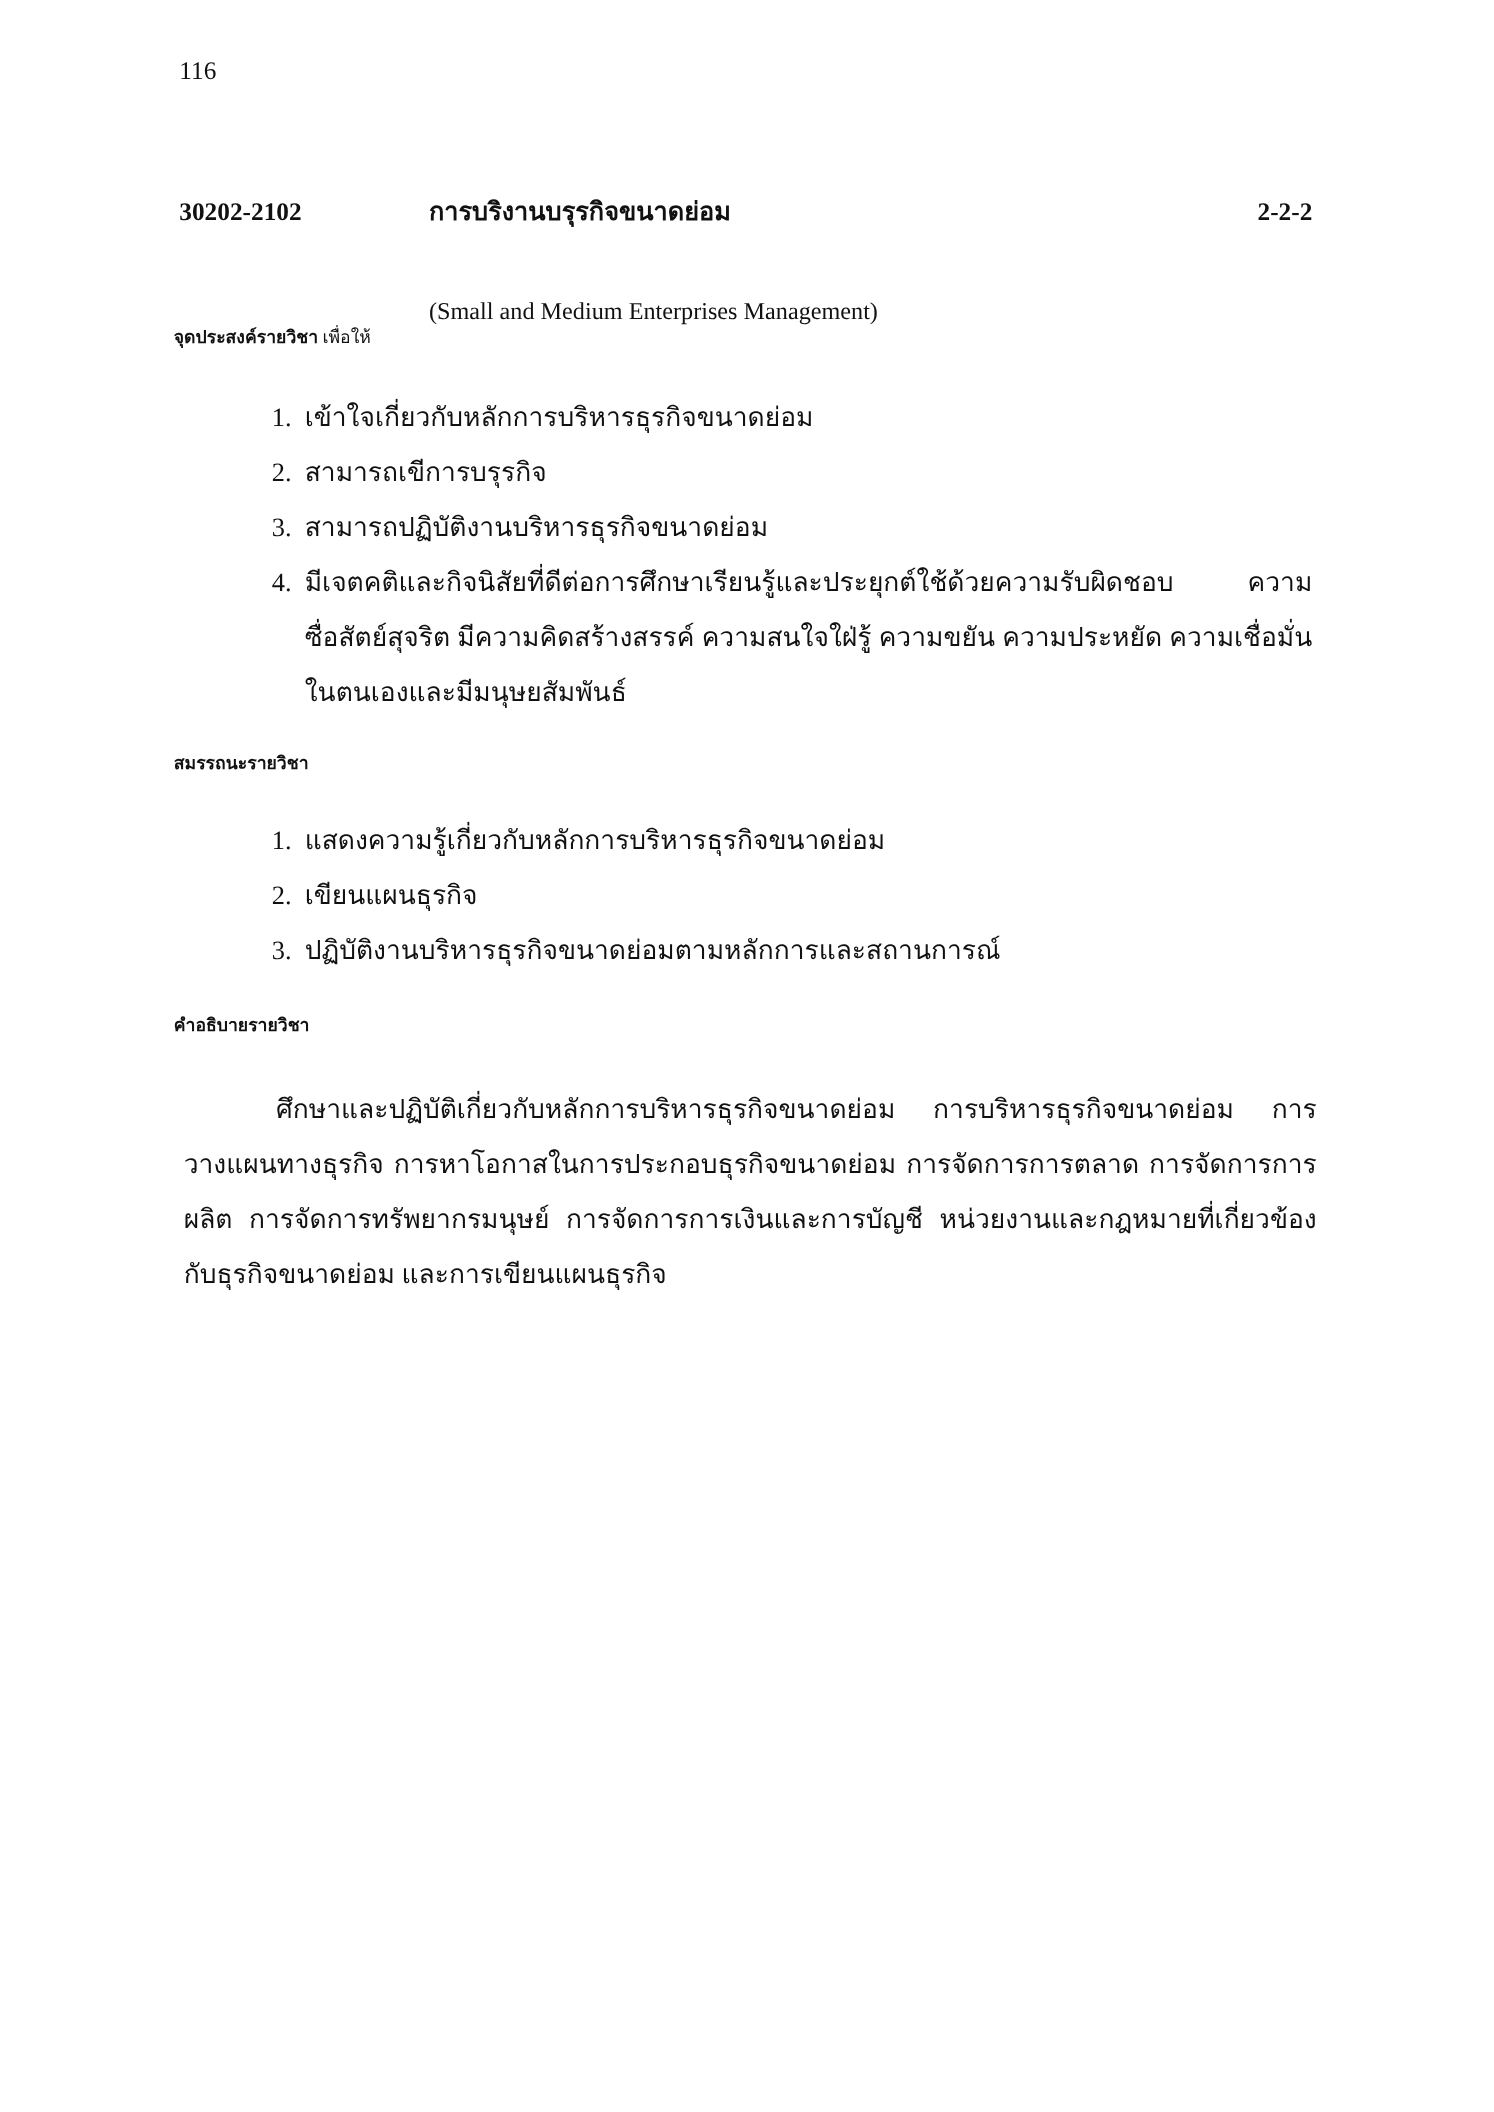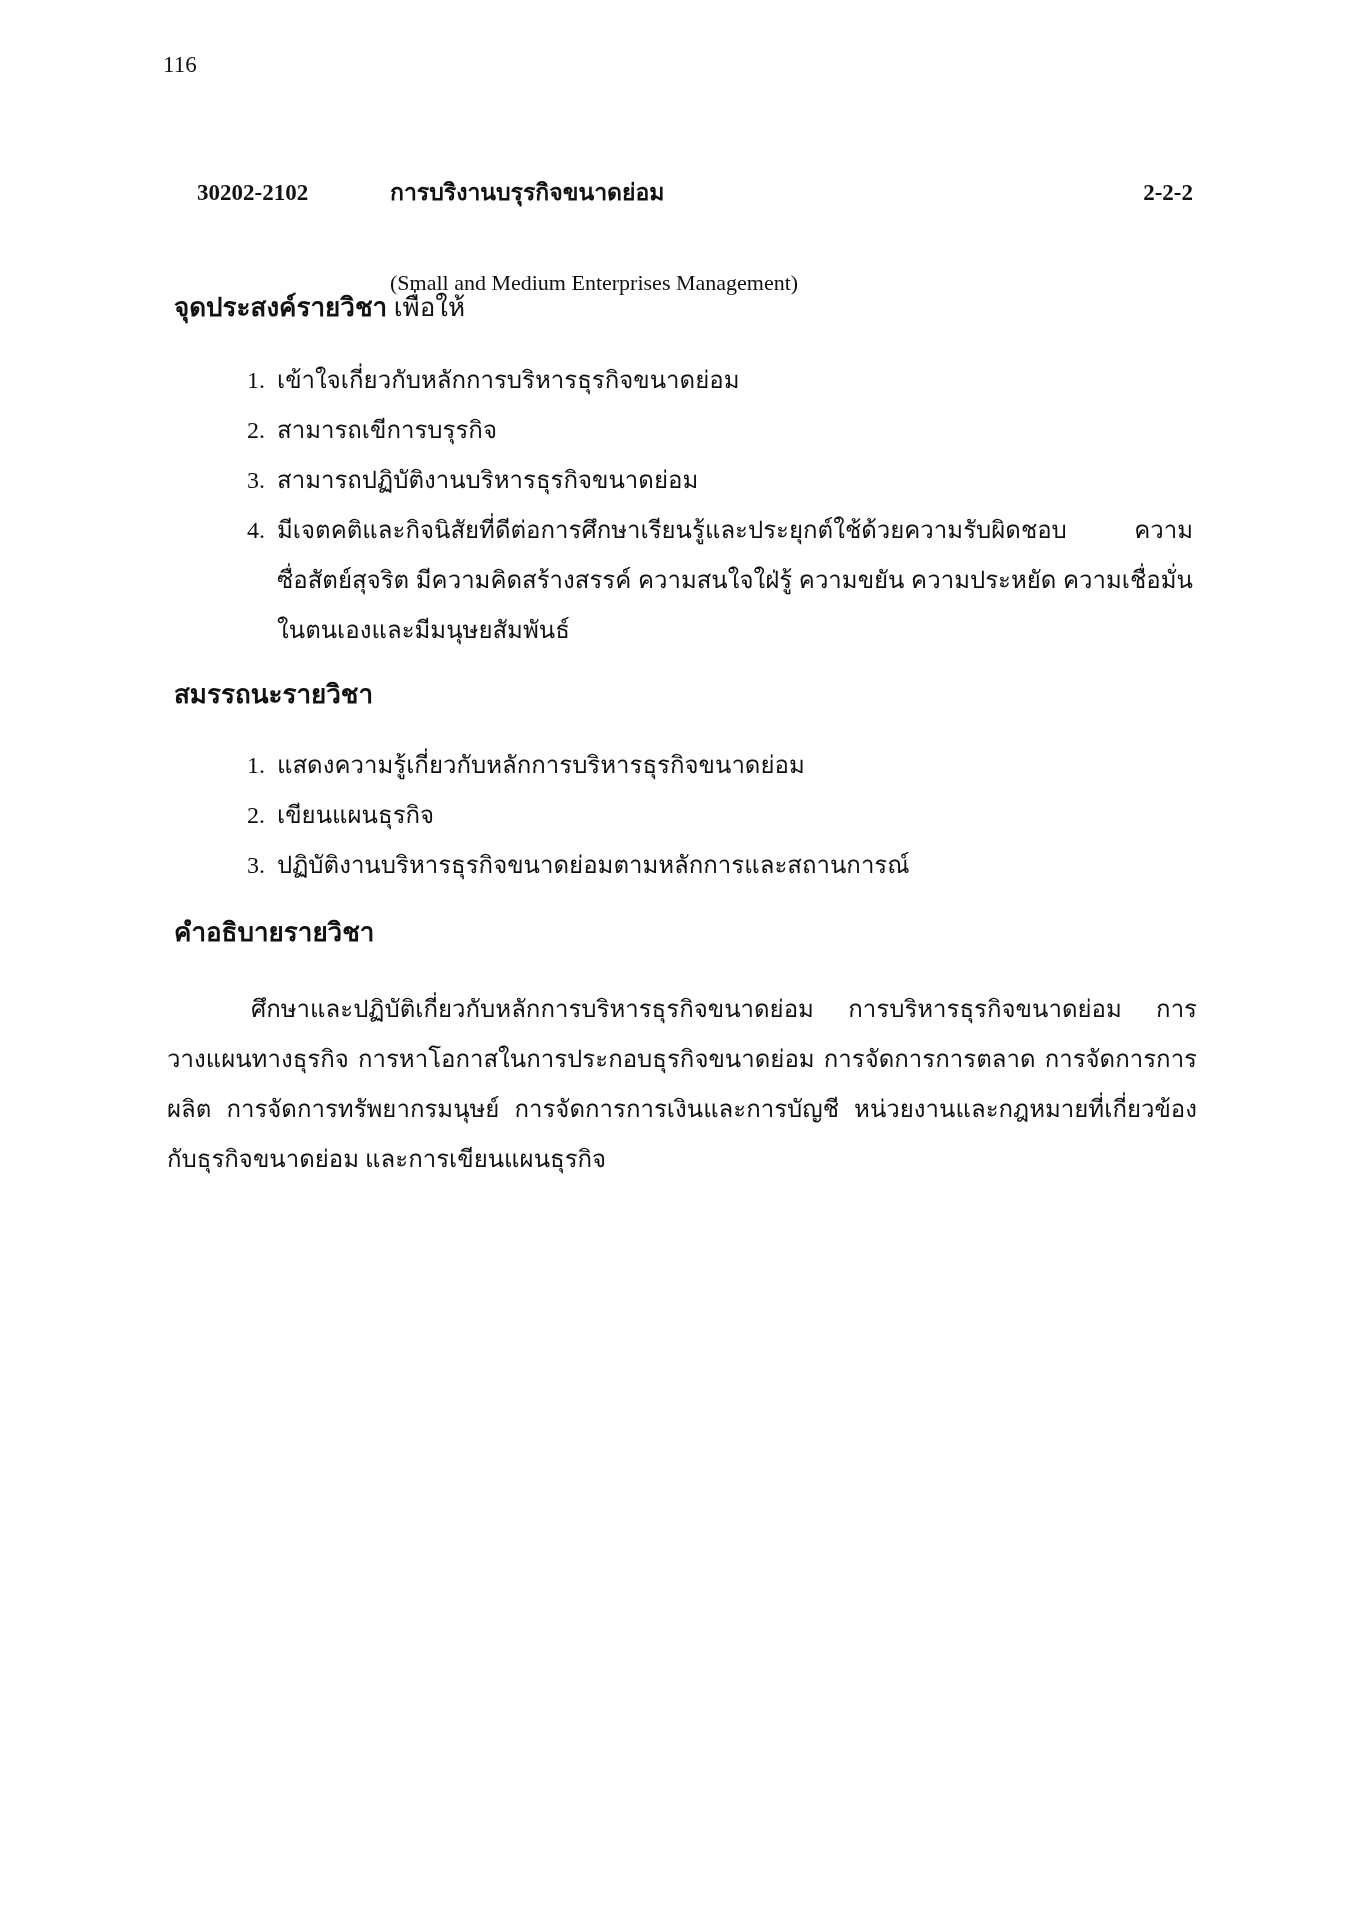--- a/index.html
+++ b/index.html
@@ -34,21 +34,20 @@
       width: 1030px;
       height: 34px;
       font-weight: bold;
       font-size: 23px;
       line-height: 34px;
     }
     .course-code {
       position: absolute;
       left: 0;
       top: 0;
-      margin-left: 34px;
     }
     .course-title-th {
       position: absolute;
       left: 227px;
       top: 0;
     }
     .course-credits {
       position: absolute;
       right: 0;
       top: 0;
@@ -56,22 +55,22 @@
     .course-title-en {
       position: absolute;
       left: 390px;
       top: 226px;
       font-size: 22px;
       line-height: 34px;
       margin-top: 40px;
     }
     .section-heading {
       position: absolute;
-      left: 174px;
-      font-size: 26px;
+      left: 158px;
+      font-size: 16px;
       line-height: 36px;
     }
     .section-heading .bold {
       font-weight: bold;
     }
     .list {
       position: absolute;
       left: 247px;
       width: 946px;
       margin: 0;

